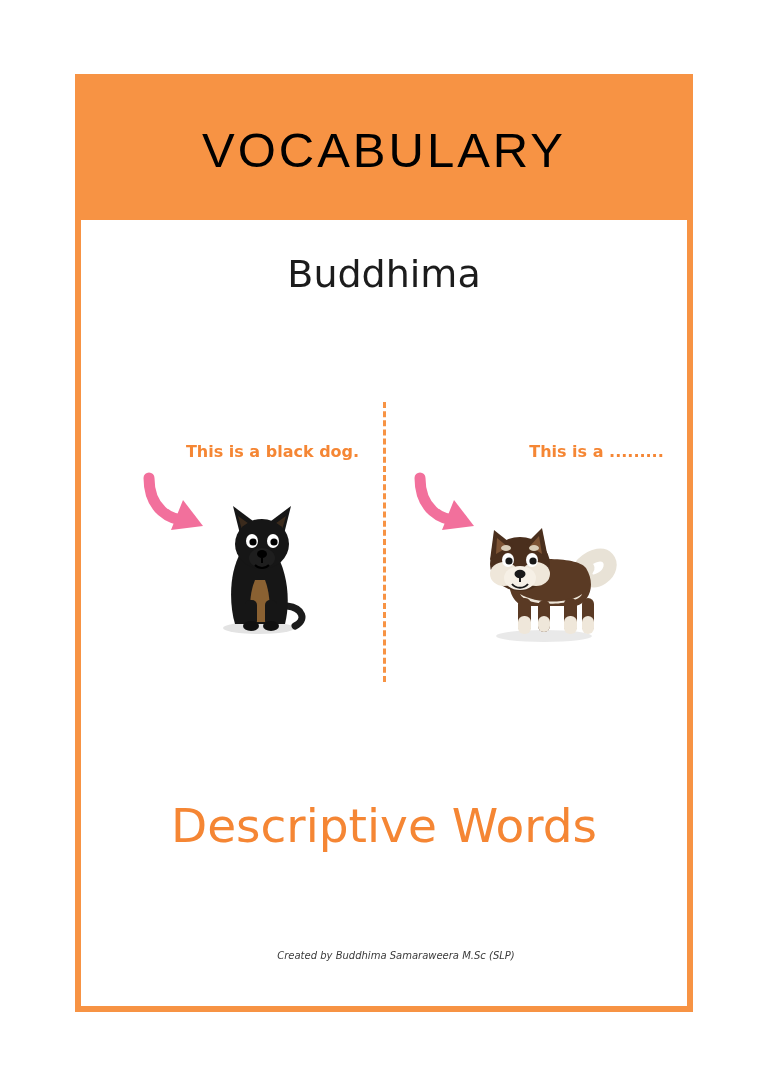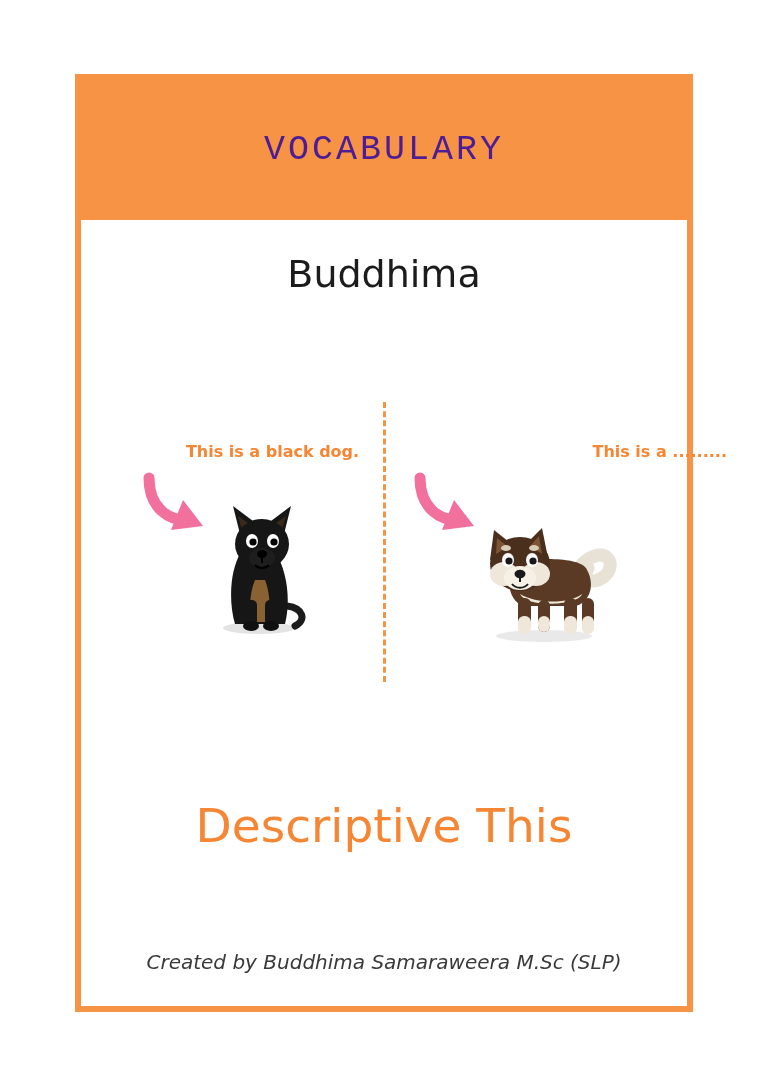--- a/index.html
+++ b/index.html
@@ -28,25 +28,25 @@
     left: 0;
     top: 0;
     width: 100%;
     height: 140px;
     background: #F79344;
     display: flex;
     align-items: center;
     justify-content: center;
   }
   .header-title {
-    color: #4c1d95;
-    font-size: 35px;
+    color: #000000;
+    font-size: 49px;
     letter-spacing: 3px;
     font-weight: 400;
-    font-family: Liberation Mono, monospace;
+    font-family: Liberation Sans, sans-serif;
   }
   .subtitle {
     position: absolute;
     top: 172px;
     left: 0;
     width: 100%;
     text-align: center;
     font-size: 38px;
     color: #1c1c1c;
     font-weight: 400;
@@ -83,21 +83,21 @@
     top: 52px;
     width: 100%;
     text-align: center;
     color: #F58634;
     font-size: 16px;
     font-weight: bold;
     font-family: "DejaVu Sans", sans-serif;
     margin-left: 40px;
   }
   .panel.right .caption {
-    text-align: right;
+    text-align: center;
     padding-left: 42px;
     box-sizing: border-box;
   }
 
   .art {
     position: absolute;
     top: 80px;
     left: 0;
     width: 100%;
     height: 200px;
@@ -126,23 +126,24 @@
     font-weight: 400;
     font-family: "DejaVu Sans", sans-serif;
   }
   .credit {
     position: absolute;
     top: 870px;
     left: 0;
     width: 100%;
     text-align: center;
     color: #3a3a3a;
-    font-size: 20px;
+    font-size: 10px;
     font-style: italic;
     font-family: "DejaVu Sans", sans-serif;
+    padding-left: 12px;
   }
 </style>
 </head>
 <body>
 
 <div class="page">
 
   <div class="header-band">
     <div class="header-title">VOCABULARY</div>
   </div>
@@ -258,16 +259,16 @@
             <path d="M56 72 L 56 76" stroke="#1a1a1a" stroke-width="2"></path>
             <path d="M48 78 C 52 83, 60 83, 64 78" stroke="#1a1a1a" stroke-width="2" fill="none"></path>
           </svg>
         </div>
 
       </div>
     </div>
 
   </div>
 
-  <div class="bottom-title">Descriptive This</div>
+  <div class="bottom-title">Descriptive Words</div>
   <div class="credit">Created by Buddhima Samaraweera M.Sc (SLP)</div>
 
 </div>
 
 </body></html>

